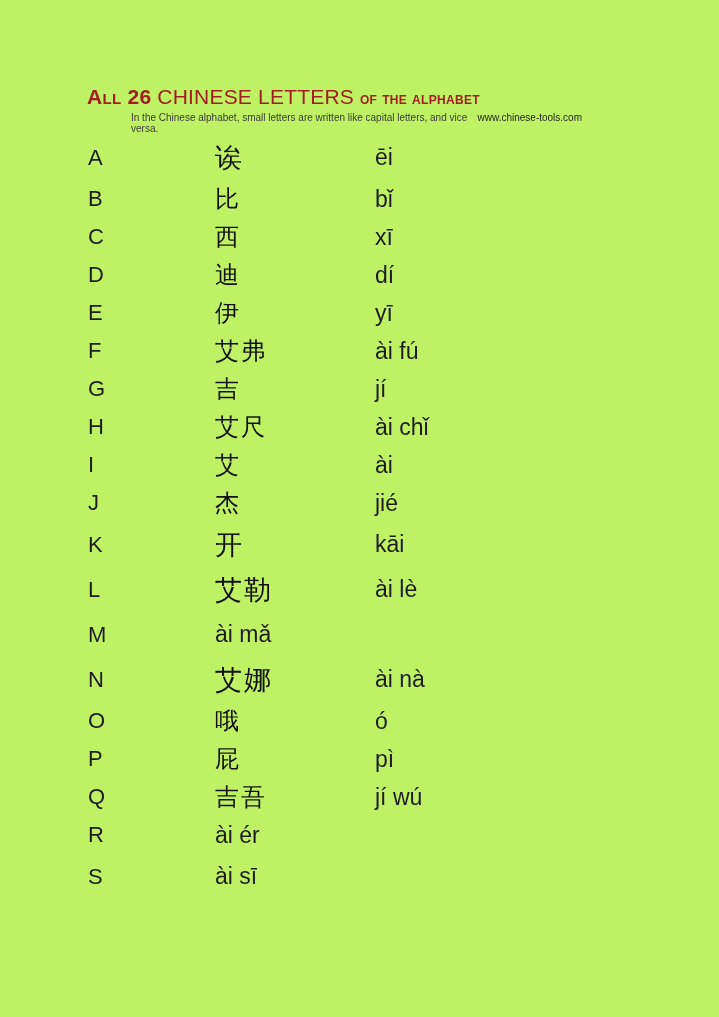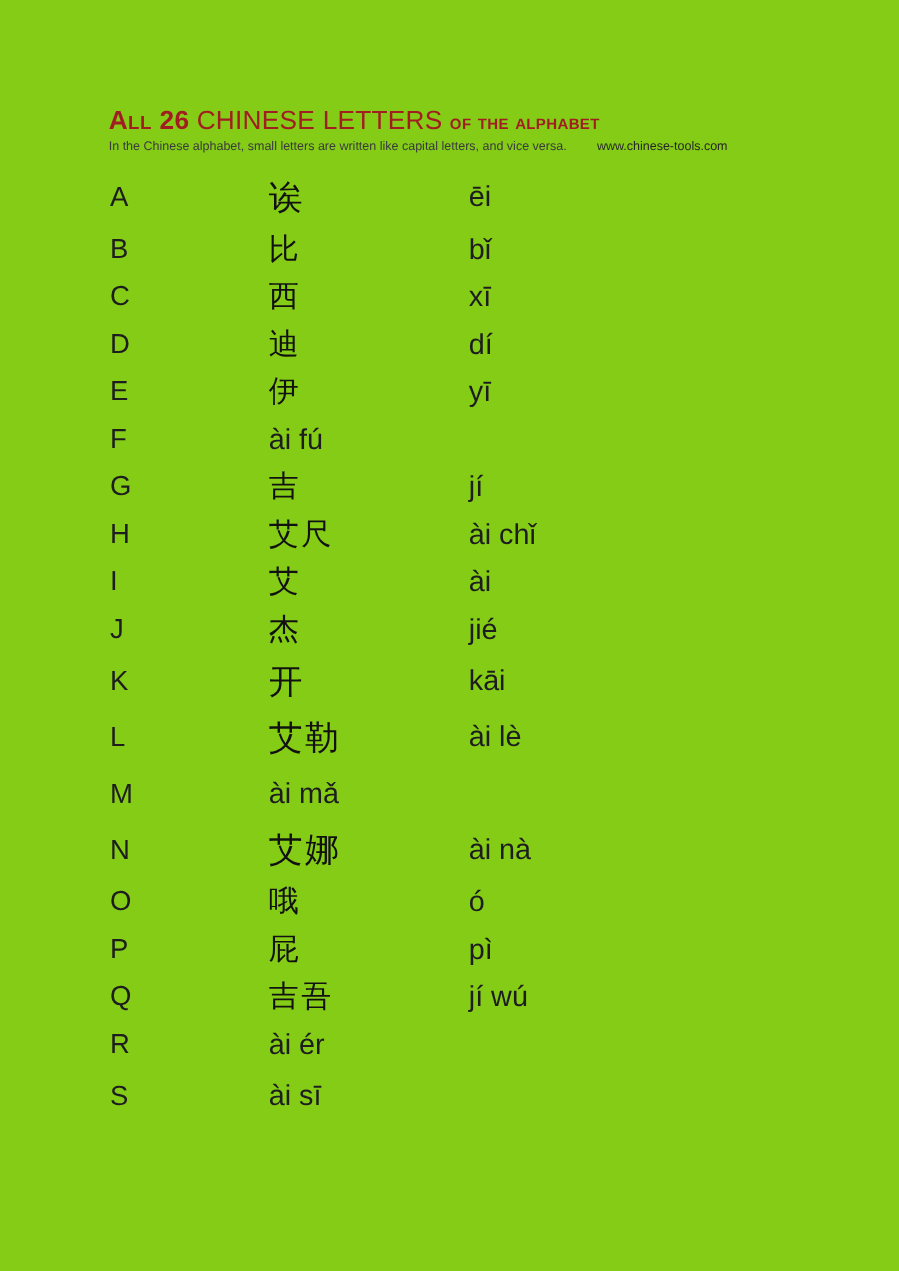--- a/index.html
+++ b/index.html
@@ -10,21 +10,21 @@
   body {
     width: 719px;
     height: 1017px;
     font-family: "Liberation Sans", sans-serif;
     color: #1d1d1f;
     position: relative;
   }
   .page {
     position: absolute;
     inset: 0;
-    background: #84cc16;
+    background: #bef264;
     overflow: hidden;
   }
   .header {
     position: absolute;
     left: 87px;
     top: 86px;
     width: 500px;
   }
   .title {
     color: #a21d21;
@@ -50,20 +50,21 @@
   .subline {
     margin-top: 4px;
     width: 495px;
     display: flex;
     justify-content: space-between;
     align-items: baseline;
     font-size: 10px;
   }
   .subtitle {
     color: #3a3a3a;
+    margin-left: 44px;
   }
   .website {
     font-weight: 400;
     color: #262626;
     white-space: nowrap;
   }
   .letter-table {
     position: absolute;
     left: 88px;
     top: 135px;
@@ -142,20 +143,21 @@
         <div class="cell-chinese"><span>迪</span></div>
         <div class="cell-pinyin">dí</div>
       </div>
       <div class="row">
         <div class="cell-letter">E</div>
         <div class="cell-chinese"><span>伊</span></div>
         <div class="cell-pinyin">yī</div>
       </div>
       <div class="row">
         <div class="cell-letter">F</div>
+        <div class="cell-chinese"><span>艾弗</span></div>
         <div class="cell-pinyin">ài fú</div>
       </div>
       <div class="row">
         <div class="cell-letter">G</div>
         <div class="cell-chinese"><span>吉</span></div>
         <div class="cell-pinyin">jí</div>
       </div>
       <div class="row">
         <div class="cell-letter">H</div>
         <div class="cell-chinese"><span>艾尺</span></div>

